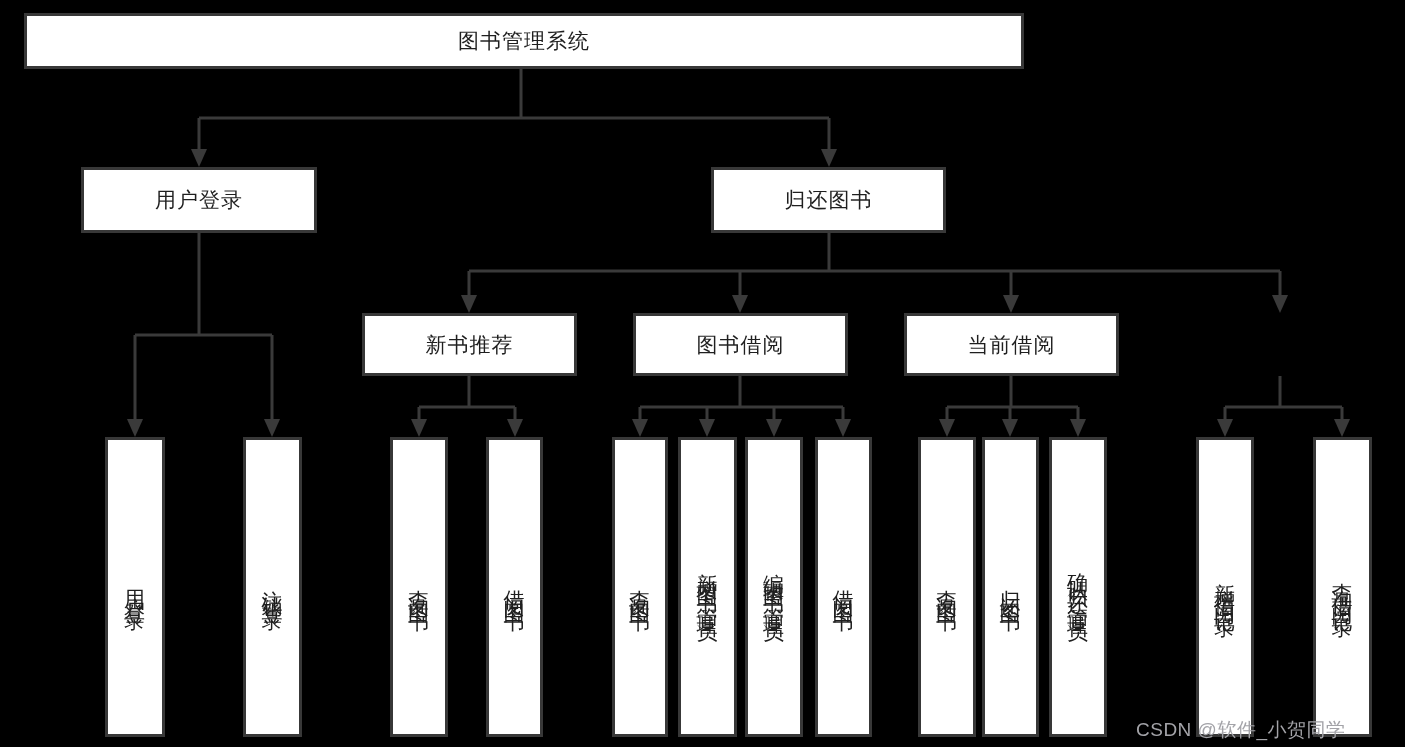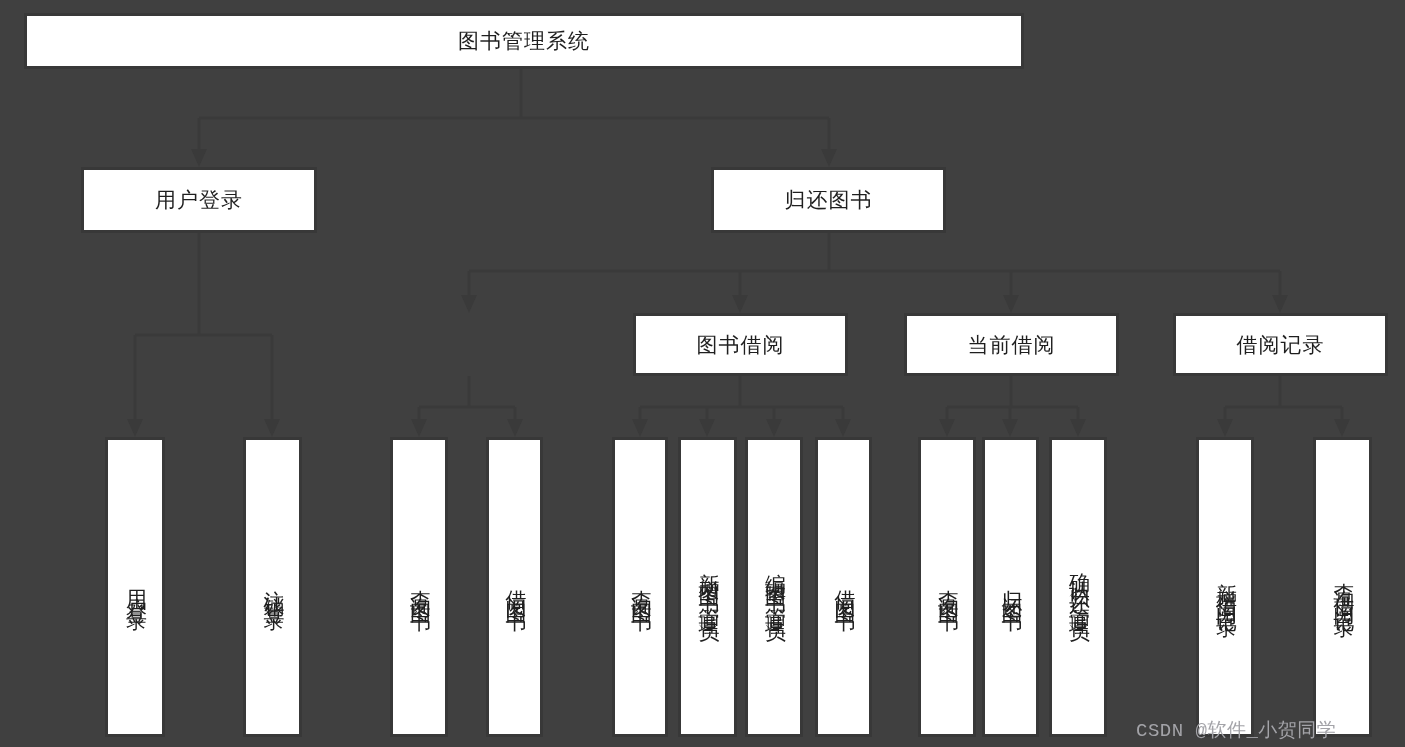--- a/index.html
+++ b/index.html
@@ -1,20 +1,20 @@
 <!DOCTYPE html>
 <html><head>
 <meta charset="utf-8">
 <style>
   html,body{margin:0;padding:0;background:#ffffff;}
   #stage{
     position:relative;
     width:1405px;height:747px;
-    background:#404040;
-    font-family:Liberation Mono, monospace;
+    background:#000000;
+    font-family:Liberation Sans, sans-serif;
     overflow:hidden;
   }
   svg.wires{position:absolute;left:0;top:0;width:1405px;height:747px;}
   svg.wires path{stroke:#3a3a3a;stroke-width:3;fill:none;}
   svg.wires polygon{fill:#3a3a3a;stroke:none;}
   .node{
     position:absolute;
     box-sizing:border-box;
     border:3px solid #383838;
     background:#ffffff;
@@ -98,23 +98,23 @@
     <path d="M1280 376 V407 M1225 407 H1342 M1225 407 V422 M1342 407 V422"></path>
     <polygon points="1217,419 1233,419 1225,437"></polygon>
     <polygon points="1334,419 1350,419 1342,437"></polygon>
   </svg>
 
   <div class="node hnode p-root">图书管理系统</div>
 
   <div class="node hnode p-user-login">用户登录</div>
   <div class="node hnode p-book-mgmt">归还图书</div>
 
+  <div class="node hnode p-new-books">新书推荐</div>
   <div class="node hnode p-current-borrow">当前借阅</div>
   <div class="node hnode p-book-borrow">图书借阅</div>
-  <div class="node hnode p-borrow-records">借阅记录</div>
 
   <div class="node vnode leaf p-l-user-login">用户登录</div>
   <div class="node vnode leaf p-l-logout">注销登录</div>
 
   <div class="node vnode leaf p-l-nb-query">查询图书</div>
   <div class="node vnode leaf p-l-nb-borrow">借阅图书</div>
 
   <div class="node vnode leaf p-l-bb-query">查询图书</div>
   <div class="node vnode leaf p-l-bb-add">新增图书（管理员）</div>
   <div class="node vnode leaf p-l-bb-edit">编辑图书（管理员）</div>

